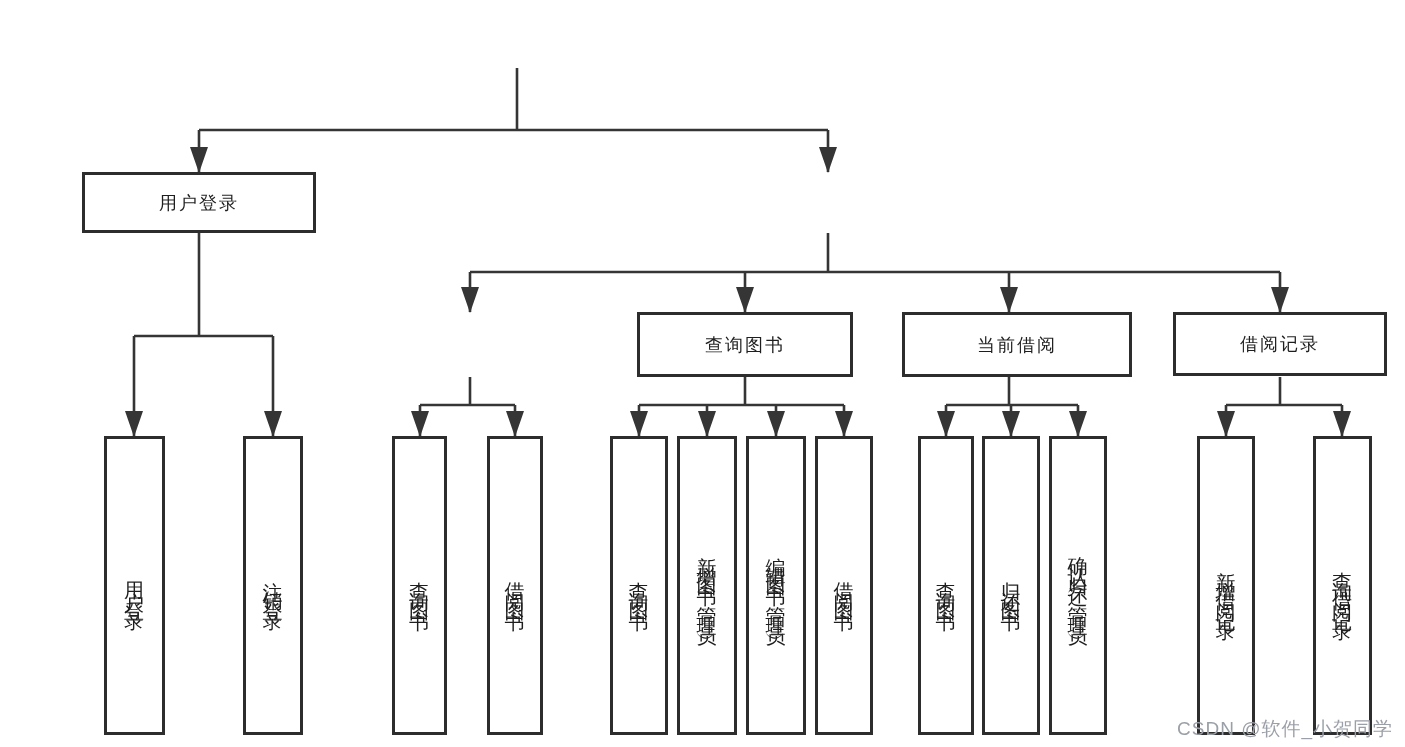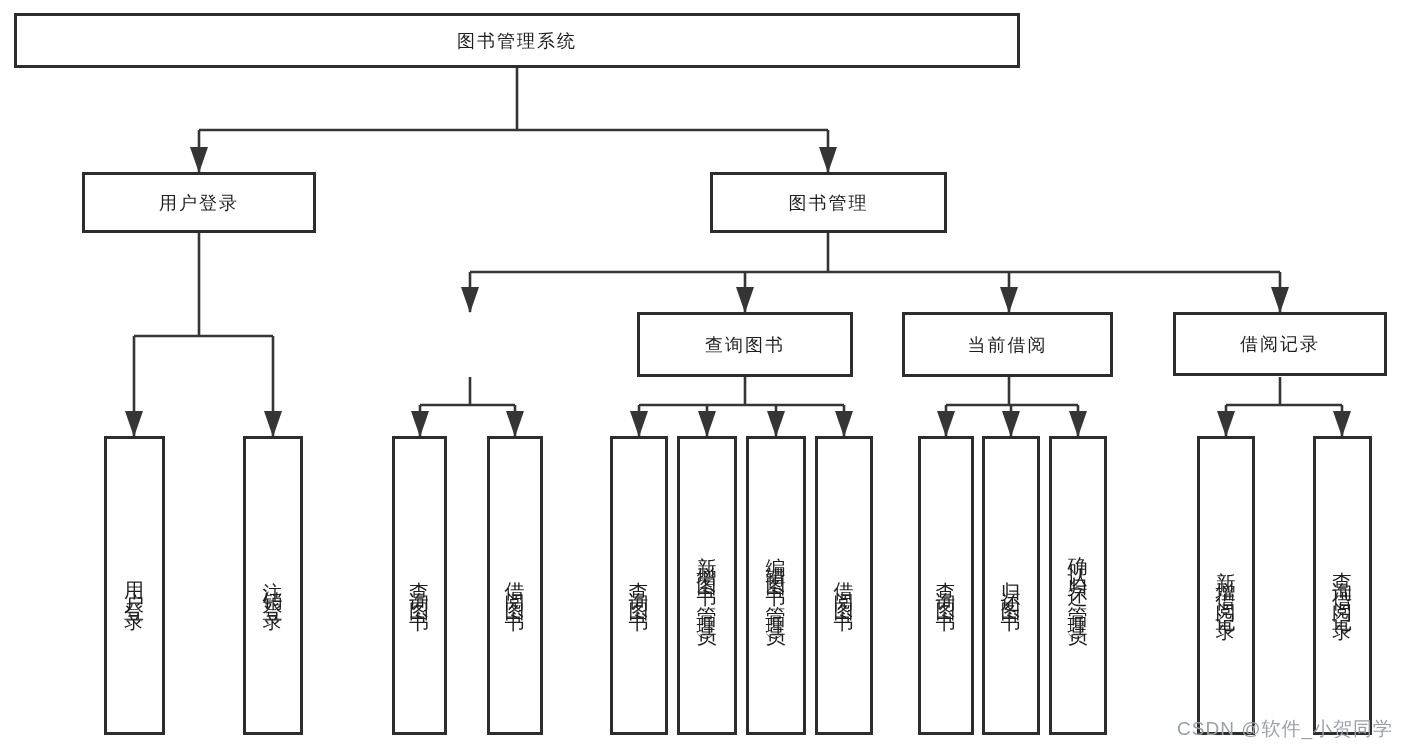--- a/index.html
+++ b/index.html
@@ -18,21 +18,21 @@
   .vbox .t{
     writing-mode:vertical-rl;
     font-size:20px;letter-spacing:10px;line-height:1.1;
   }
   
   .n-root{left:14px;top:13px;width:1006px;height:55px;}
   .n-login{left:82px;top:172px;width:234px;height:61px;}
   .n-mgmt{left:710px;top:172px;width:237px;height:61px;}
   .n-rec{left:363px;top:312px;width:215px;height:65px;}
   .n-bor{left:637px;top:312px;width:216px;height:65px;}
-  .n-cur{left:902px;top:312px;width:211px;height:65px;}
+  .n-cur{left:902px;top:312px;width:230px;height:65px;}
   .n-recd{left:1173px;top:312px;width:214px;height:64px;}
   .v{top:436px;height:299px;}
   .l-login{left:104px;width:61px;}
   .l-logout{left:243px;width:60px;}
   .l-rq{left:392px;width:55px;}
   .l-rb{left:487px;width:56px;}
   .l-bq{left:610px;width:58px;}
   .l-ba{left:677px;width:60px;}
   .l-be{left:746px;width:60px;}
   .l-bb{left:815px;width:58px;}
@@ -85,24 +85,22 @@
     <path class="ln" d="M1009,377 V405 M946,405 H1078"></path>
     <line class="ln" x1="946" y1="405" x2="946" y2="436" marker-end="url(#ah)"></line>
     <line class="ln" x1="1011" y1="405" x2="1011" y2="436" marker-end="url(#ah)"></line>
     <line class="ln" x1="1078" y1="405" x2="1078" y2="436" marker-end="url(#ah)"></line>
 
     <path class="ln" d="M1280,377 V405 M1226,405 H1342"></path>
     <line class="ln" x1="1226" y1="405" x2="1226" y2="436" marker-end="url(#ah)"></line>
     <line class="ln" x1="1342" y1="405" x2="1342" y2="436" marker-end="url(#ah)"></line>
   </svg>
 
-  <div class="box hbox n-root">图书管理系统</div>
 
   <div class="box hbox n-login">用户登录</div>
-  <div class="box hbox n-mgmt">图书管理</div>
 
   <div class="box hbox n-bor">查询图书</div>
   <div class="box hbox n-cur">当前借阅</div>
   <div class="box hbox n-recd">借阅记录</div>
 
   <div class="box vbox v l-login">
     <span class="t">用户登录</span>
   </div>
   <div class="box vbox v l-logout">
     <span class="t">注销登录</span>

